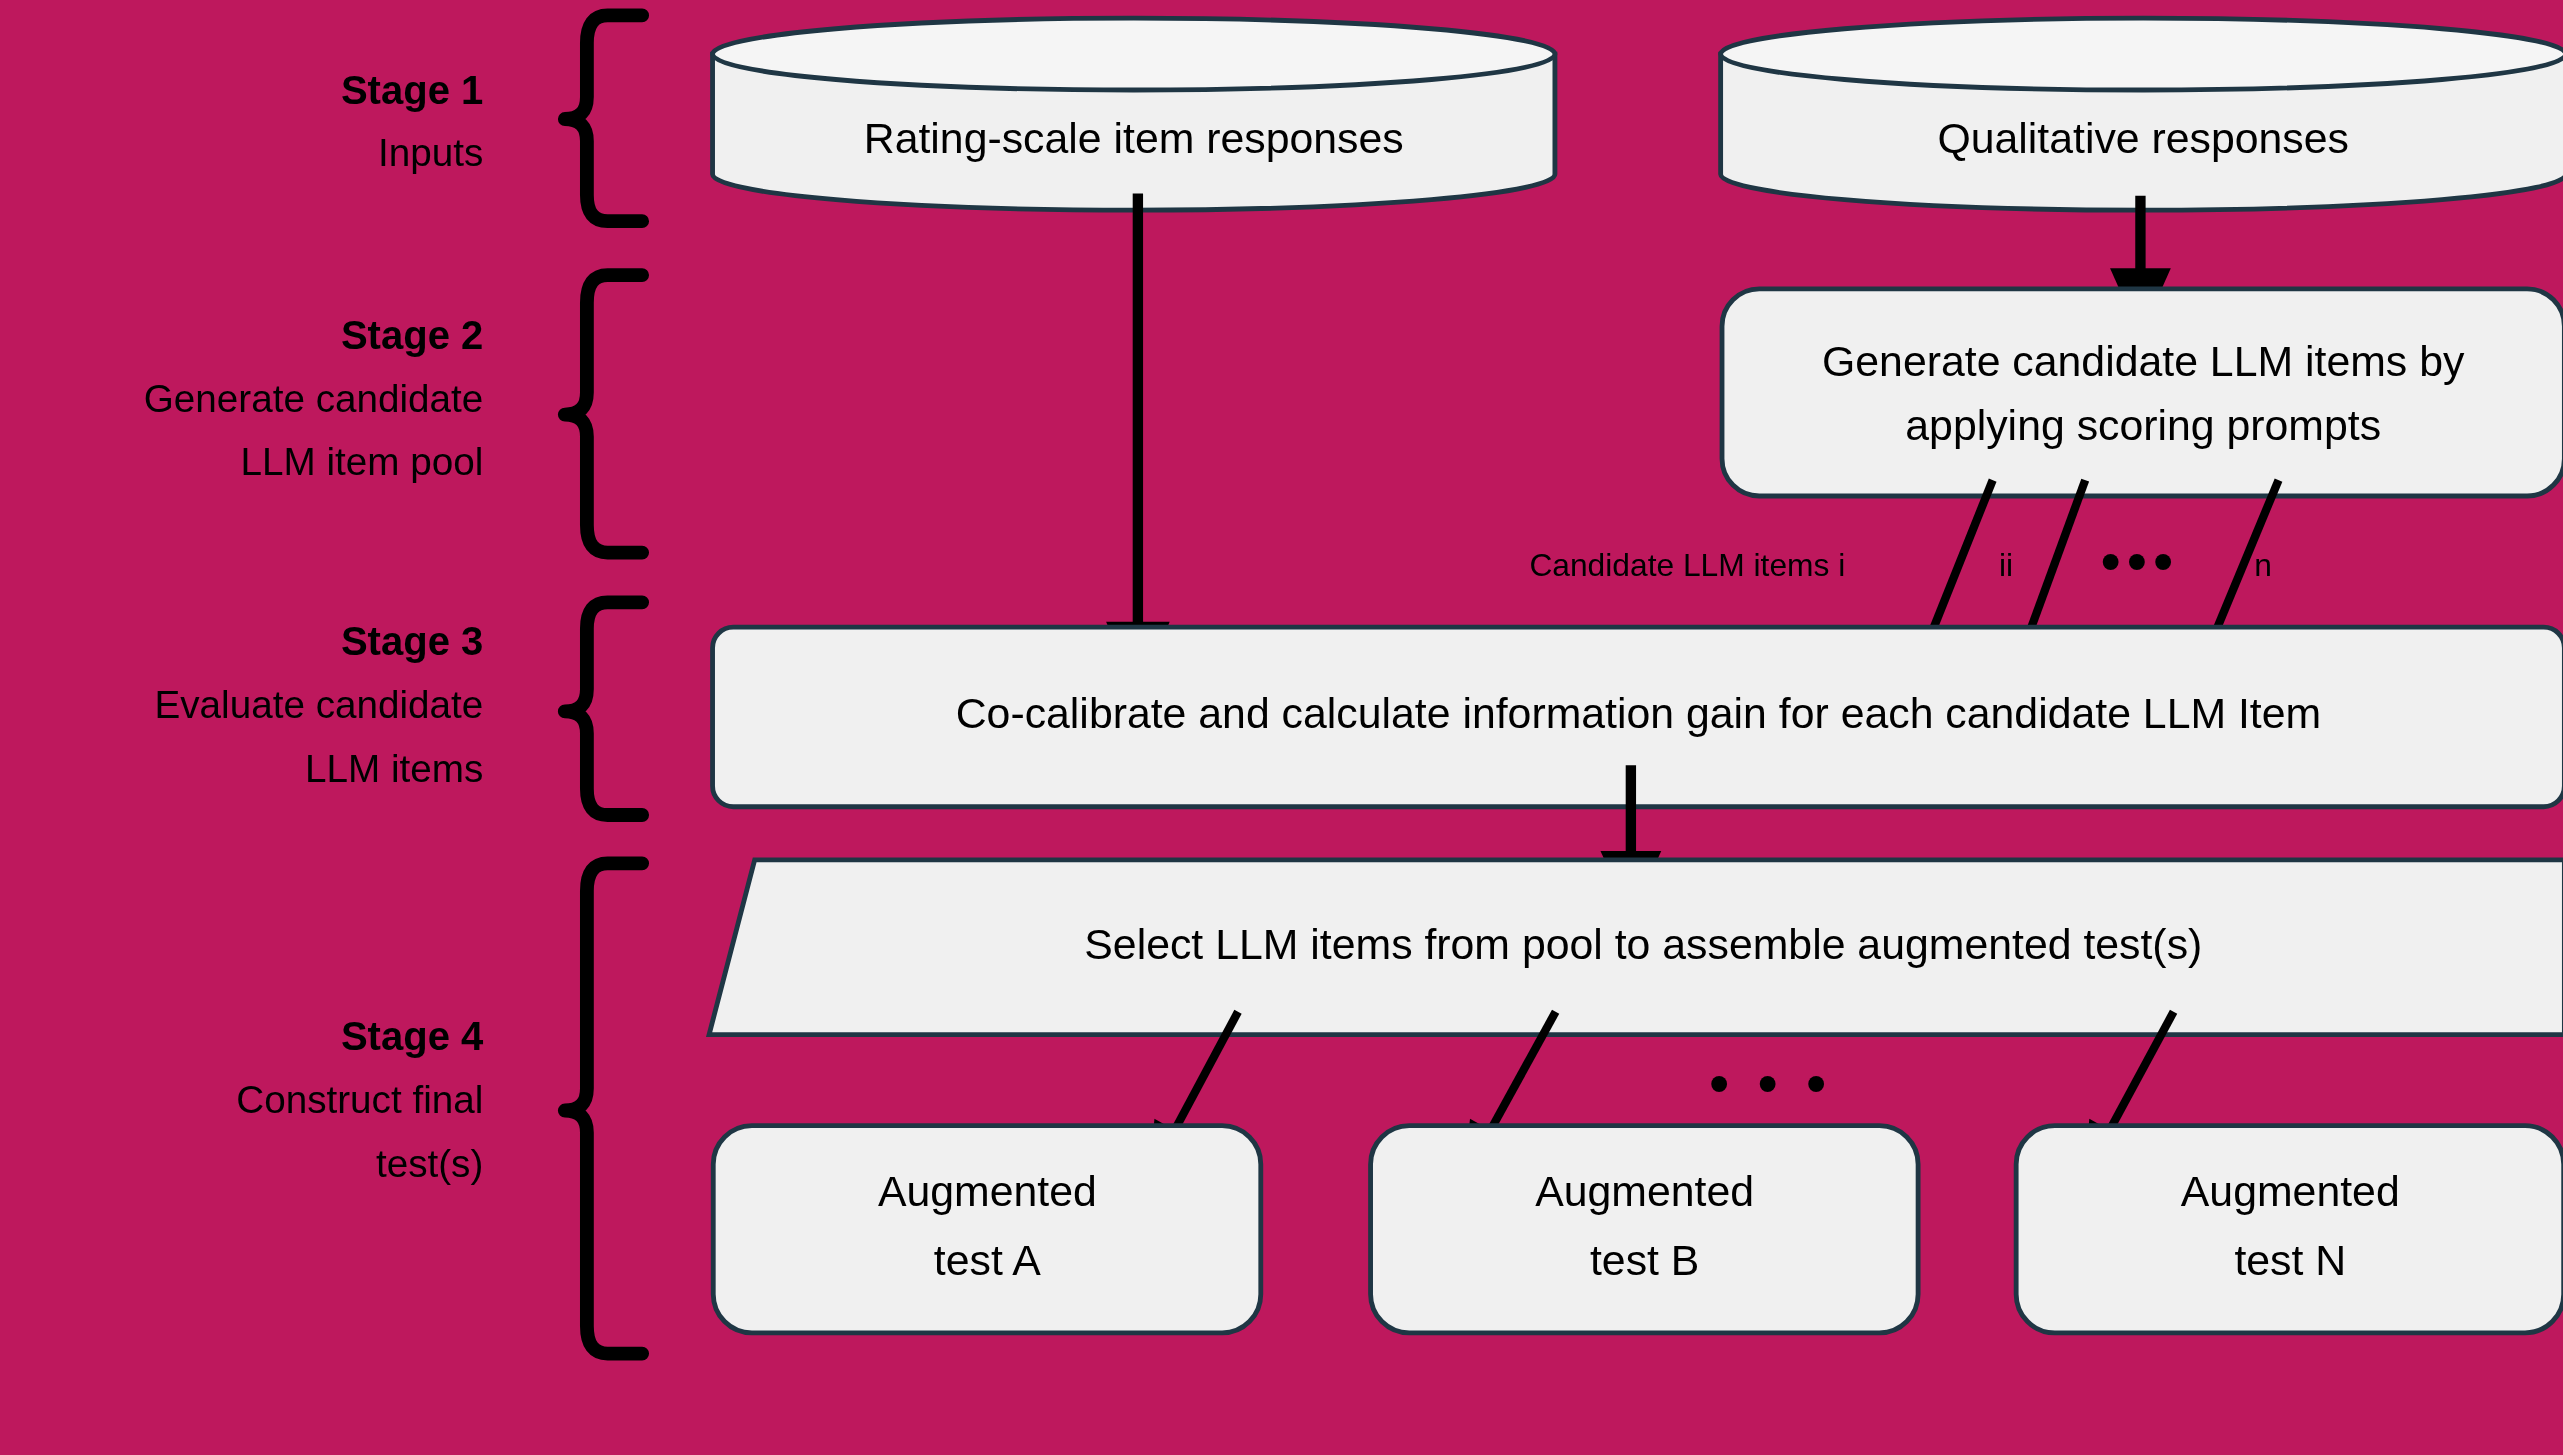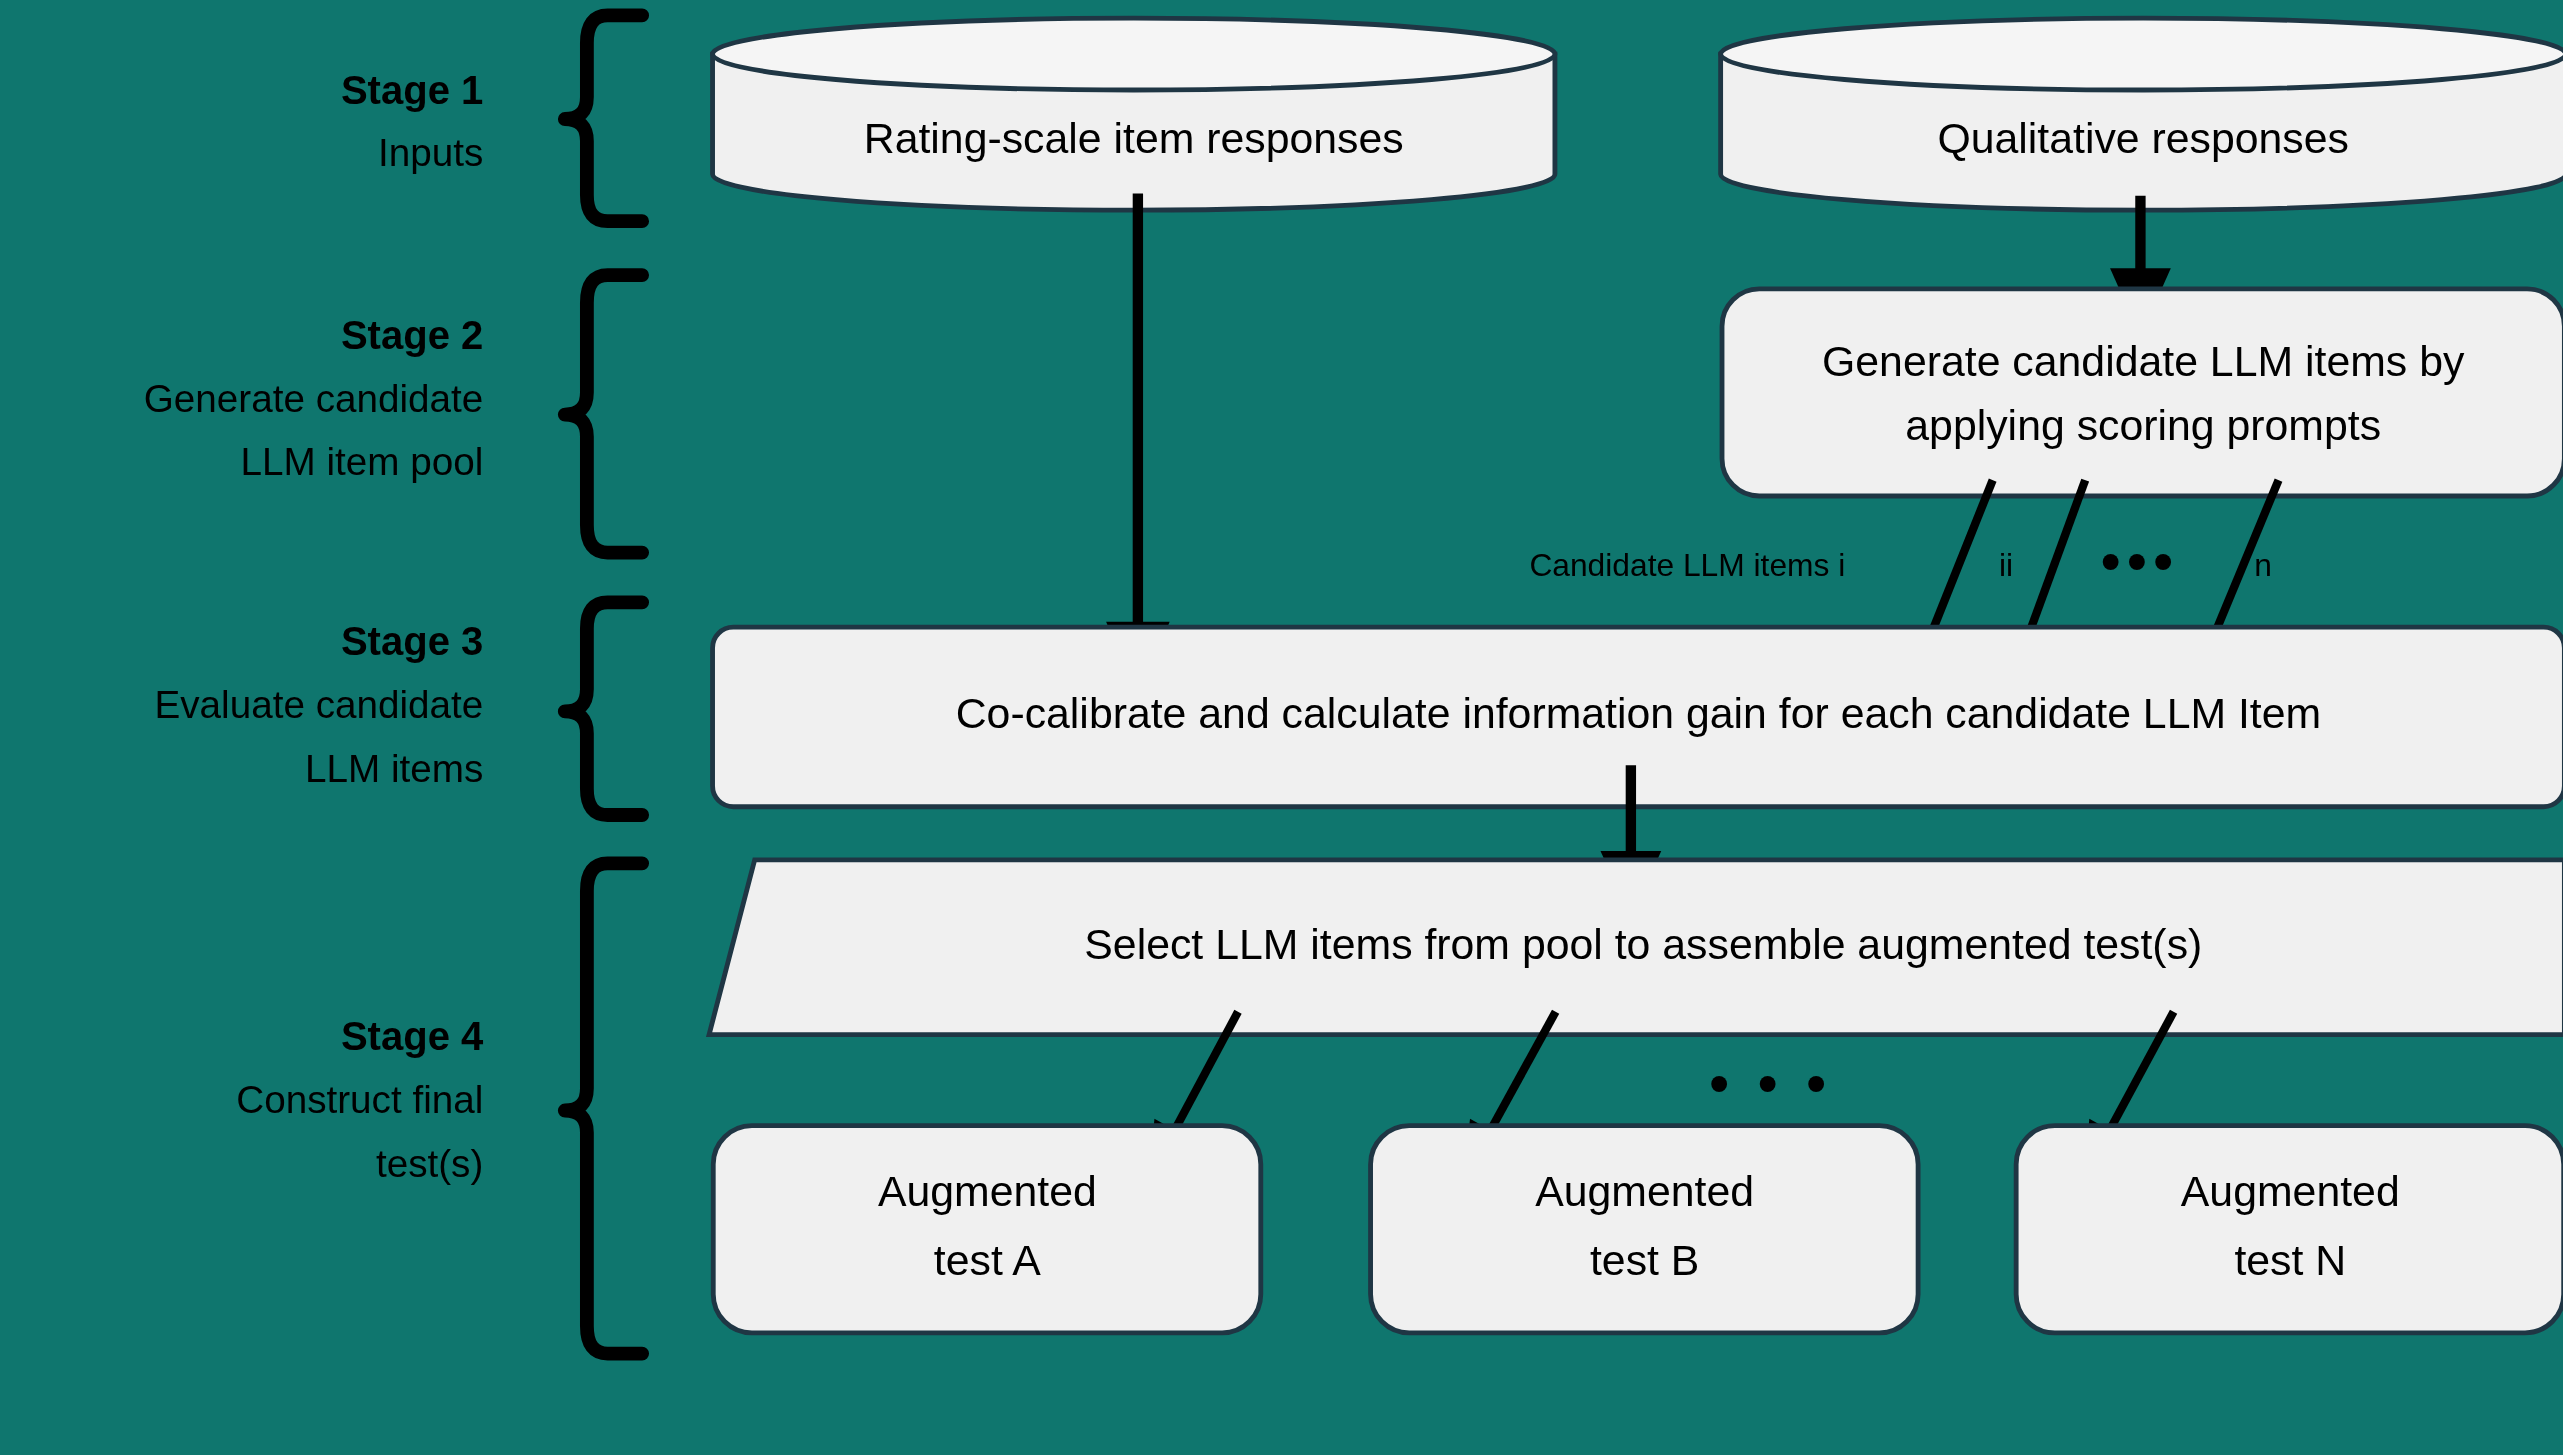--- a/index.html
+++ b/index.html
@@ -10,21 +10,21 @@
   body {
     width: 2563px;
     height: 1456px;
     font-family: "Liberation Sans", sans-serif;
     overflow: hidden;
   }
   #diagram-root {
     position: relative;
     width: 2563px;
     height: 1456px;
-    background: #0f766e;
+    background: #be185d;
   }
   svg#flow-svg {
     position: absolute;
     top: 0;
     left: 0;
     width: 2563px;
     height: 1456px;
   }
   .node-shape {
     fill: #f0f0f0;

